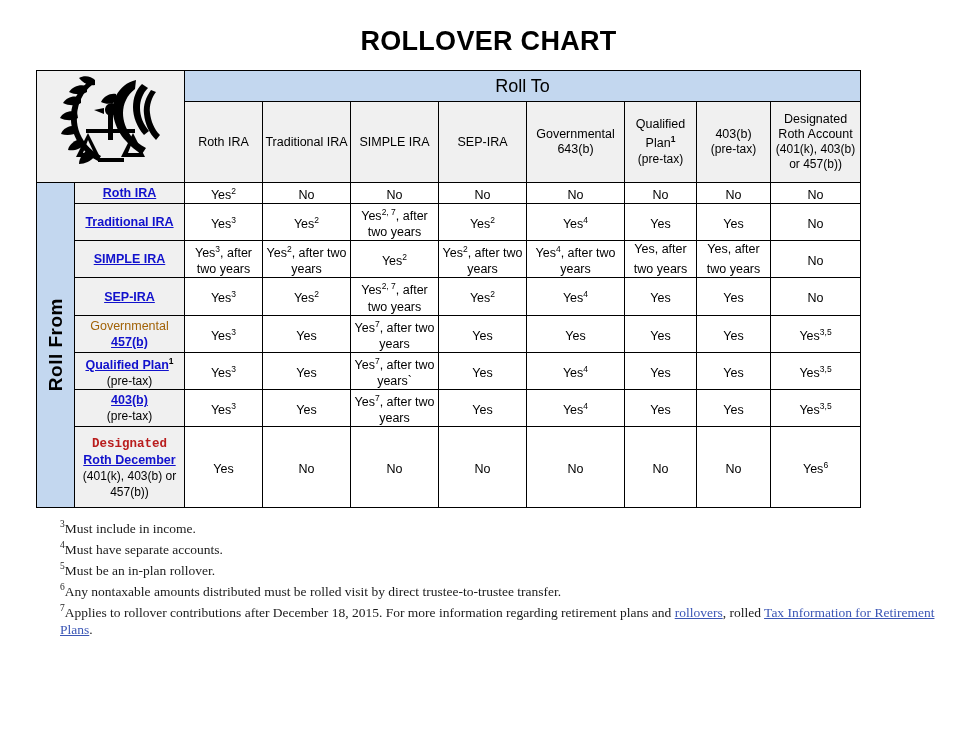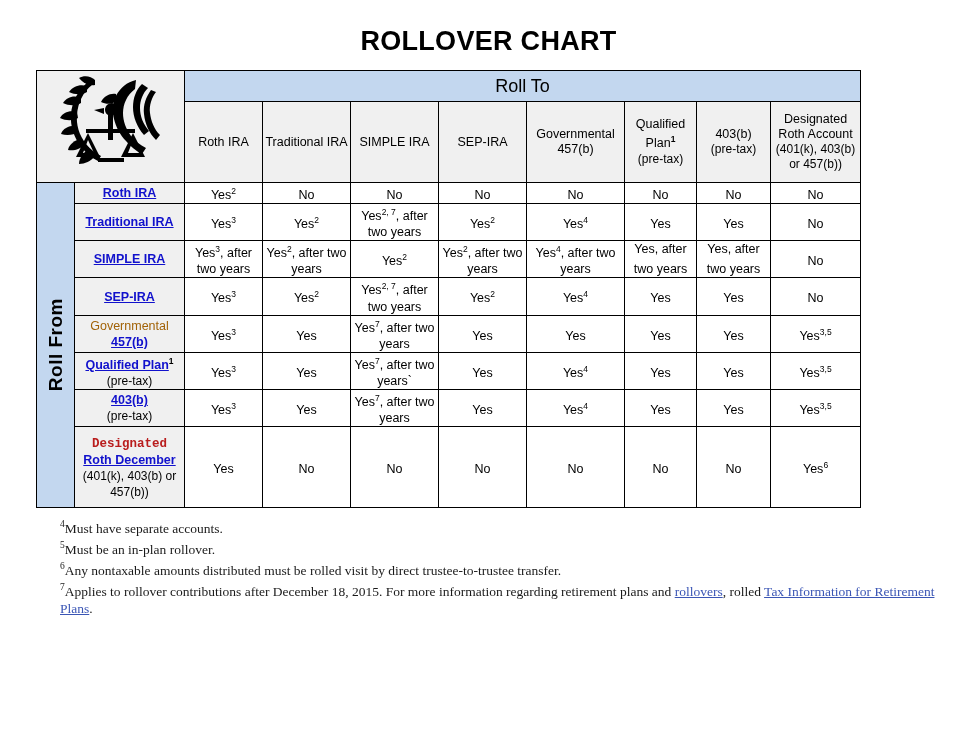--- a/index.html
+++ b/index.html
@@ -243,21 +243,21 @@
         <td class="colhead">
           <span>Traditional IRA</span>
         </td>
         <td class="colhead">
           <span>SIMPLE IRA</span>
         </td>
         <td class="colhead">
           <span>SEP-IRA</span>
         </td>
         <td class="colhead">
-          <span>Governmental 457(b)</span>
+          <span>Governmental 643(b)</span>
         </td>
         <td class="colhead">
           <span>Qualified Plan</span><span class="sup">1</span>
           <span class="sub">(pre-tax)</span>
         </td>
         <td class="colhead">
           <span>403(b)</span>
           <span class="sub">(pre-tax)</span>
         </td>
         <td class="colhead">
@@ -382,19 +382,20 @@
         <td class="cell"><span>No</span><span class="sup"></span><span></span></td>
         <td class="cell"><span>No</span><span class="sup"></span><span></span></td>
         <td class="cell"><span>No</span><span class="sup"></span><span></span></td>
         <td class="cell"><span>No</span><span class="sup"></span><span></span></td>
         <td class="cell"><span>Yes</span><span class="sup">6</span><span></span></td>
       </tr>
     </tbody>
   </table>
 
   <div class="footnotes" id="footnotes">
+      <div class="fn"><sup>3</sup><span>Must include in income.</span></div>
       <div class="fn"><sup>4</sup><span>Must have separate accounts.</span></div>
       <div class="fn"><sup>5</sup><span>Must be an in-plan rollover.</span></div>
       <div class="fn"><sup>6</sup><span>Any nontaxable amounts distributed must be rolled visit by direct trustee-to-trustee transfer.</span></div>
       <div class="fn"><sup>7</sup><span>Applies to rollover contributions after December 18, 2015. For more information regarding retirement plans and </span><span class="lnk">rollovers</span><span>, rolled </span><span class="lnk">Tax Information for Retirement Plans</span><span>.</span></div>
     </div>
 
 </div>
 
 </body></html>

